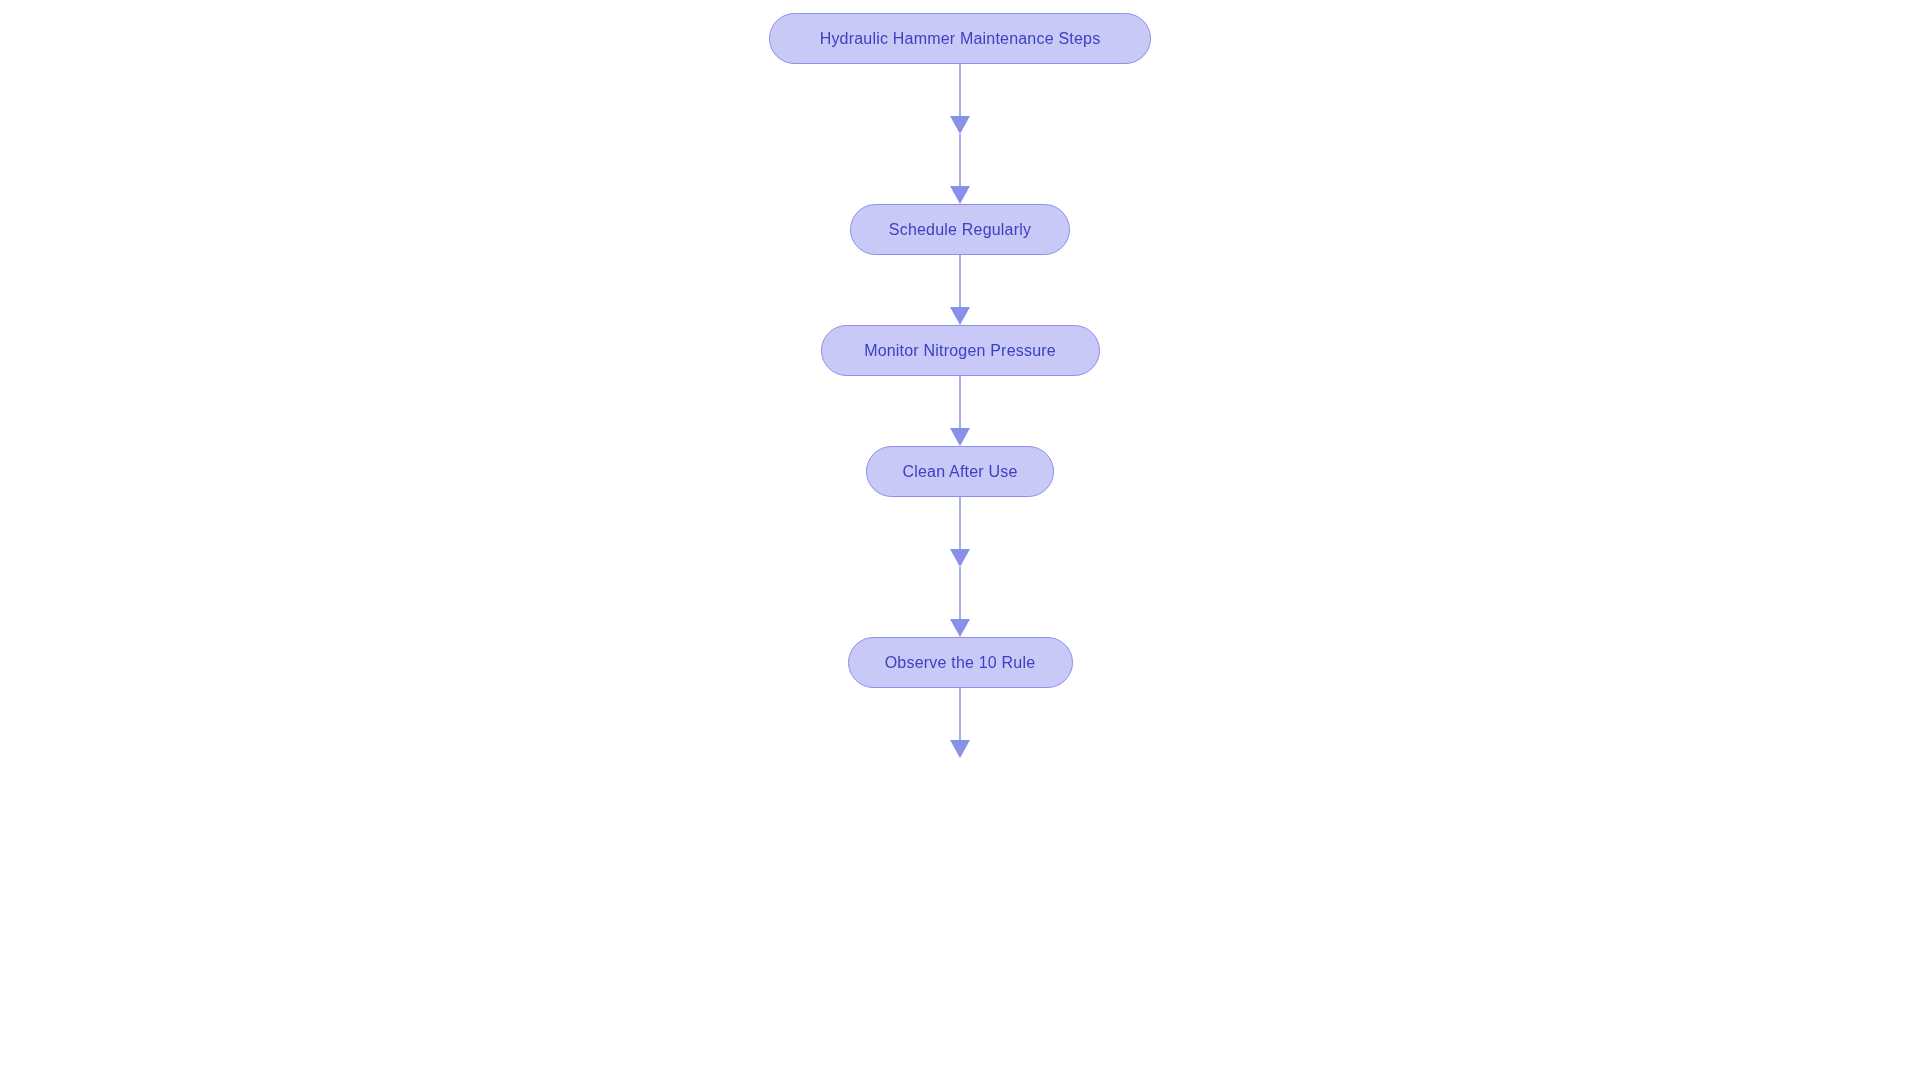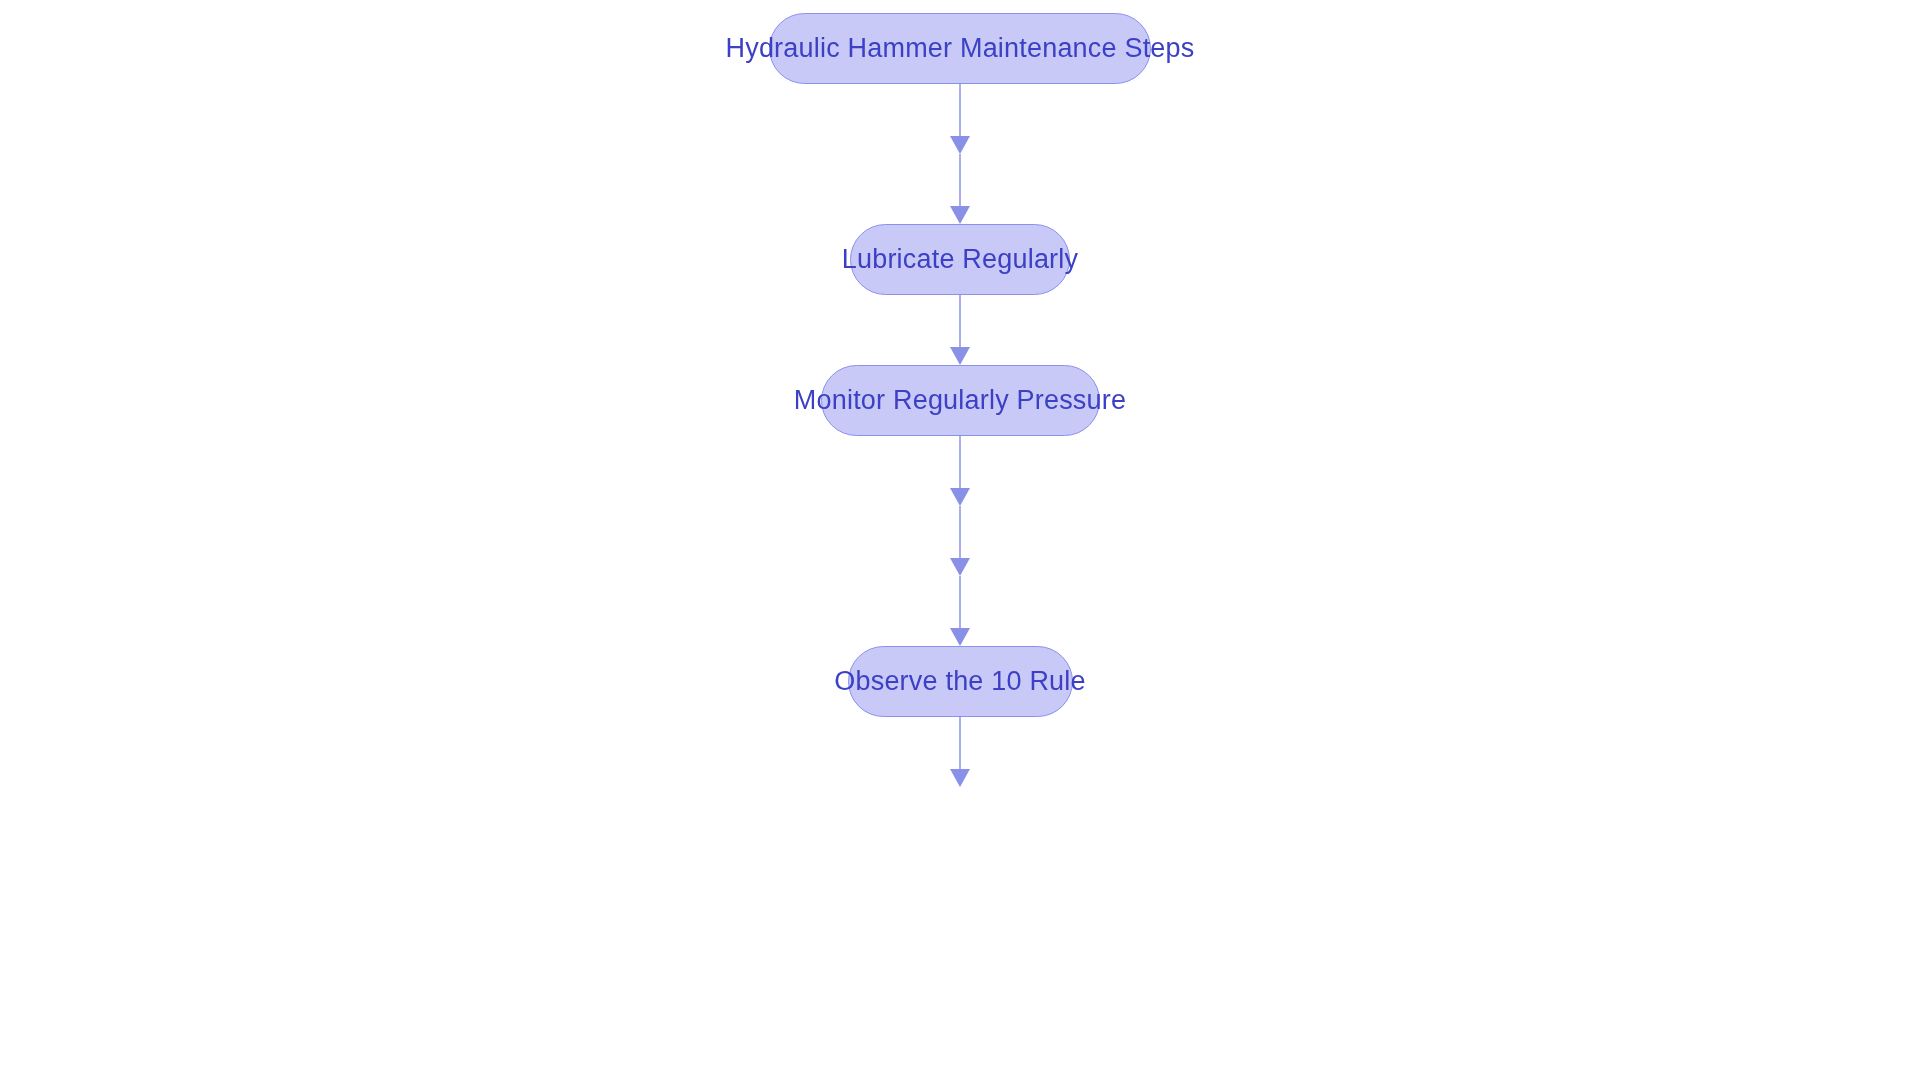--- a/index.html
+++ b/index.html
@@ -19,30 +19,30 @@
     background: var(--background);
     display: flex;
     flex-direction: column;
     align-items: center;
     padding-top: 13px;
     overflow: hidden;
     font-family: "Liberation Sans", sans-serif;
   }
   .flow-node {
     flex: 0 0 auto;
-    height: 71px;
+    height: 51px;
     border-radius: 35.5px;
     background: var(--node-fill);
     border: 1.5px solid var(--node-border);
     display: flex;
     align-items: center;
     justify-content: center;
     white-space: nowrap;
     color: var(--node-text);
-    font-size: 27px;
+    font-size: 16px;
     letter-spacing: 0.2px;
   }
   .connector {
     flex: 0 0 auto;
     height: 70px;
     display: flex;
     flex-direction: column;
     align-items: center;
   }
   .connector .line {
@@ -72,37 +72,40 @@
     <div class="head"></div>
   </div>
 
 
   <div class="connector">
     <div class="line"></div>
     <div class="head"></div>
   </div>
 
   <div class="flow-node" style="width:220px">
-    <span>Lubricate Regularly</span>
+    <span>Schedule Regularly</span>
   </div>
 
   <div class="connector">
     <div class="line"></div>
     <div class="head"></div>
   </div>
 
   <div class="flow-node" style="width:279px">
-    <span>Monitor Regularly Pressure</span>
+    <span>Monitor Nitrogen Pressure</span>
   </div>
 
   <div class="connector">
     <div class="line"></div>
     <div class="head"></div>
   </div>
 
+  <div class="flow-node" style="width:188px">
+    <span>Clean After Use</span>
+  </div>
 
   <div class="connector">
     <div class="line"></div>
     <div class="head"></div>
   </div>
 
 
   <div class="connector">
     <div class="line"></div>
     <div class="head"></div>

